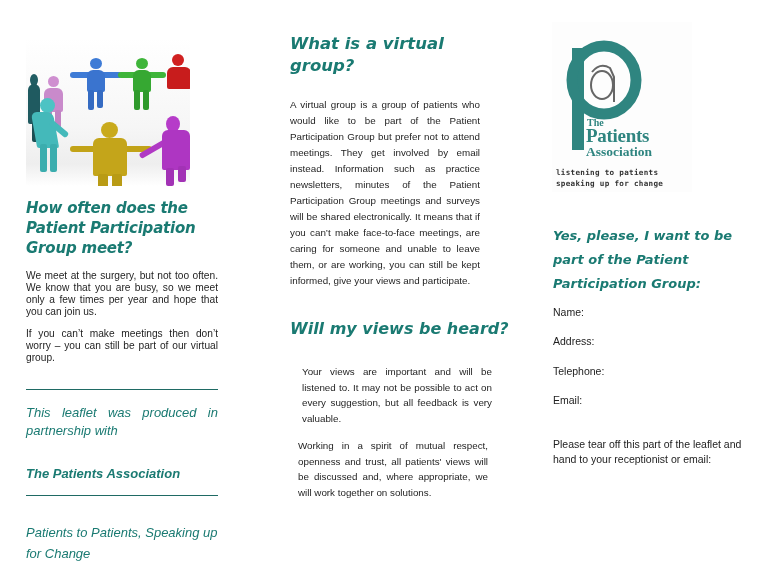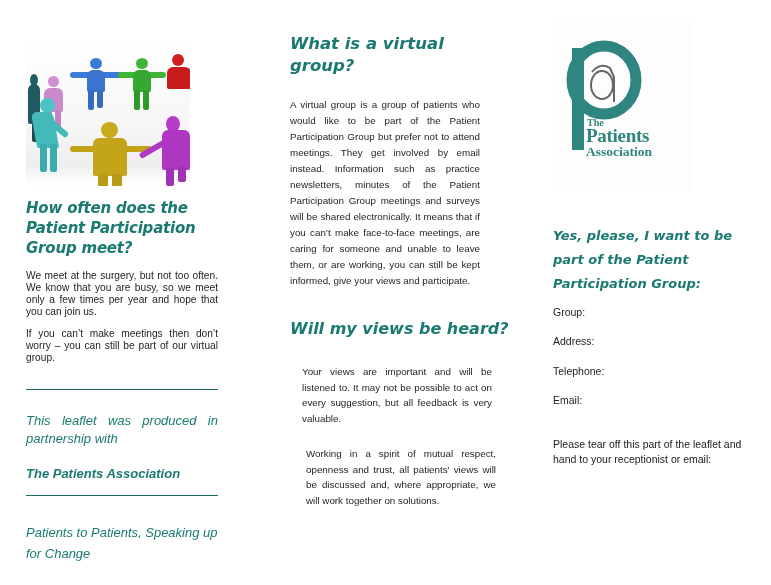--- a/index.html
+++ b/index.html
@@ -23,21 +23,21 @@
   .h-often { position: absolute; left: 26px; top: 198px; width: 200px; font-size: 15px; line-height: 20px; letter-spacing: -0.2px; }
   .p-small { font-size: 10.2px; line-height: 12px; text-align: justify; margin: 0; }
   .often-p1 { position: absolute; left: 26px; top: 270px; width: 192px; }
   .often-p2 { position: absolute; left: 26px; top: 328px; width: 192px; }
 
   .rule { position: absolute; left: 26px; width: 192px; height: 1px; background: #1f6a64; }
   .r1 { top: 389px; }
   .r2 { top: 495px; }
 
   .it-teal { position: absolute; left: 26px; font-style: italic; color: #1a7a72; font-size: 13px; line-height: 18px; width: 192px; }
-  .leaflet { top: 404px; text-align: justify; text-align-last: left; margin-top: 8px; }
+  .leaflet { top: 404px; text-align: justify; text-align-last: left; }
   .pa-name { top: 465px; font-weight: bold; }
   .listen { top: 522px; line-height: 21px; }
 
   .h-virtual { position: absolute; left: 290px; top: 33px; width: 190px; font-size: 16.5px; line-height: 22px; }
   .virtual-p { position: absolute; left: 290px; top: 97px; width: 190px; font-size: 9.8px; line-height: 16px; text-align: justify; }
   .h-views { position: absolute; left: 290px; top: 318px; width: 200px; font-size: 16px; line-height: 22px; white-space: nowrap; }
   .views-p1 { position: absolute; left: 290px; top: 352px; width: 190px; font-size: 9.8px; line-height: 15.7px; text-align: justify; }
   .views-p2 { position: absolute; left: 290px; top: 430px; width: 190px; font-size: 9.8px; line-height: 15.7px; text-align: justify; }
 
   
@@ -121,35 +121,39 @@
 <div class="rule r1"></div>
 <div class="it-teal leaflet">This leaflet was produced in partnership with</div>
 <div class="it-teal pa-name">The Patients Association</div>
 <div class="rule r2"></div>
 <div class="it-teal listen">Patients to Patients, Speaking up for Change</div>
 
 <h2 class="h-virtual">What is a virtual group?</h2>
 <p class="virtual-p" style="margin:0;">A virtual group is a group of patients who would like to be part of the Patient Participation Group but prefer not to attend meetings. They get involved by email instead. Information such as practice newsletters, minutes of the Patient Participation Group meetings and surveys will be shared electronically. It means that if you can’t make face-to-face meetings, are caring for someone and unable to leave them, or are working, you can still be kept informed, give your views and participate.</p>
 <h2 class="h-views">Will my views be heard?</h2>
 <p class="views-p1" style="margin:12px;">Your views are important and will be listened to. It may not be possible to act on every suggestion, but all feedback is very valuable.</p>
-<p class="views-p2" style="margin:16px;">Working in a spirit of mutual respect, openness and trust, all patients' views will be discussed and, where appropriate, we will work together on solutions.</p>
+<p class="views-p2" style="margin:8px;">Working in a spirit of mutual respect, openness and trust, all patients' views will be discussed and, where appropriate, we will work together on solutions.</p>
 
 <div class="logo">
   <svg width="140" height="140" viewBox="0 0 140 140">
 
     <rect x="20" y="26" width="12" height="102" fill="#2f8580"></rect>
 
     <ellipse cx="52" cy="58" rx="32" ry="34" fill="none" stroke="#2f8580" stroke-width="11"></ellipse>
 
     <ellipse cx="50" cy="63" rx="11" ry="14" fill="none" stroke="#666" stroke-width="2"></ellipse>
     <path d="M40 50 Q 48 40 58 46 L 62 55 L 62 80" fill="none" stroke="#666" stroke-width="2"></path>
   </svg>
   <div class="logo-the">The</div>
   <div class="logo-patients">Patients</div>
   <div class="logo-assoc">Association</div>
+  <div class="logo-tag">
+    <div>listening to patients</div>
+    <div>speaking up for change</div>
+  </div>
 </div>
 
 <h2 class="h-yes">Yes, please, I want to be part of the Patient Participation Group:</h2>
-<div class="field f-name"><span>Group:</span></div>
+<div class="field f-name"><span>Name:</span></div>
 <div class="field f-address"><span>Address:</span></div>
 <div class="field f-tel"><span>Telephone:</span></div>
 <div class="field f-email"><span>Email:</span></div>
 <div class="tear">Please tear off this part of the leaflet and hand to your receptionist or email:</div>
 
 </body></html>

